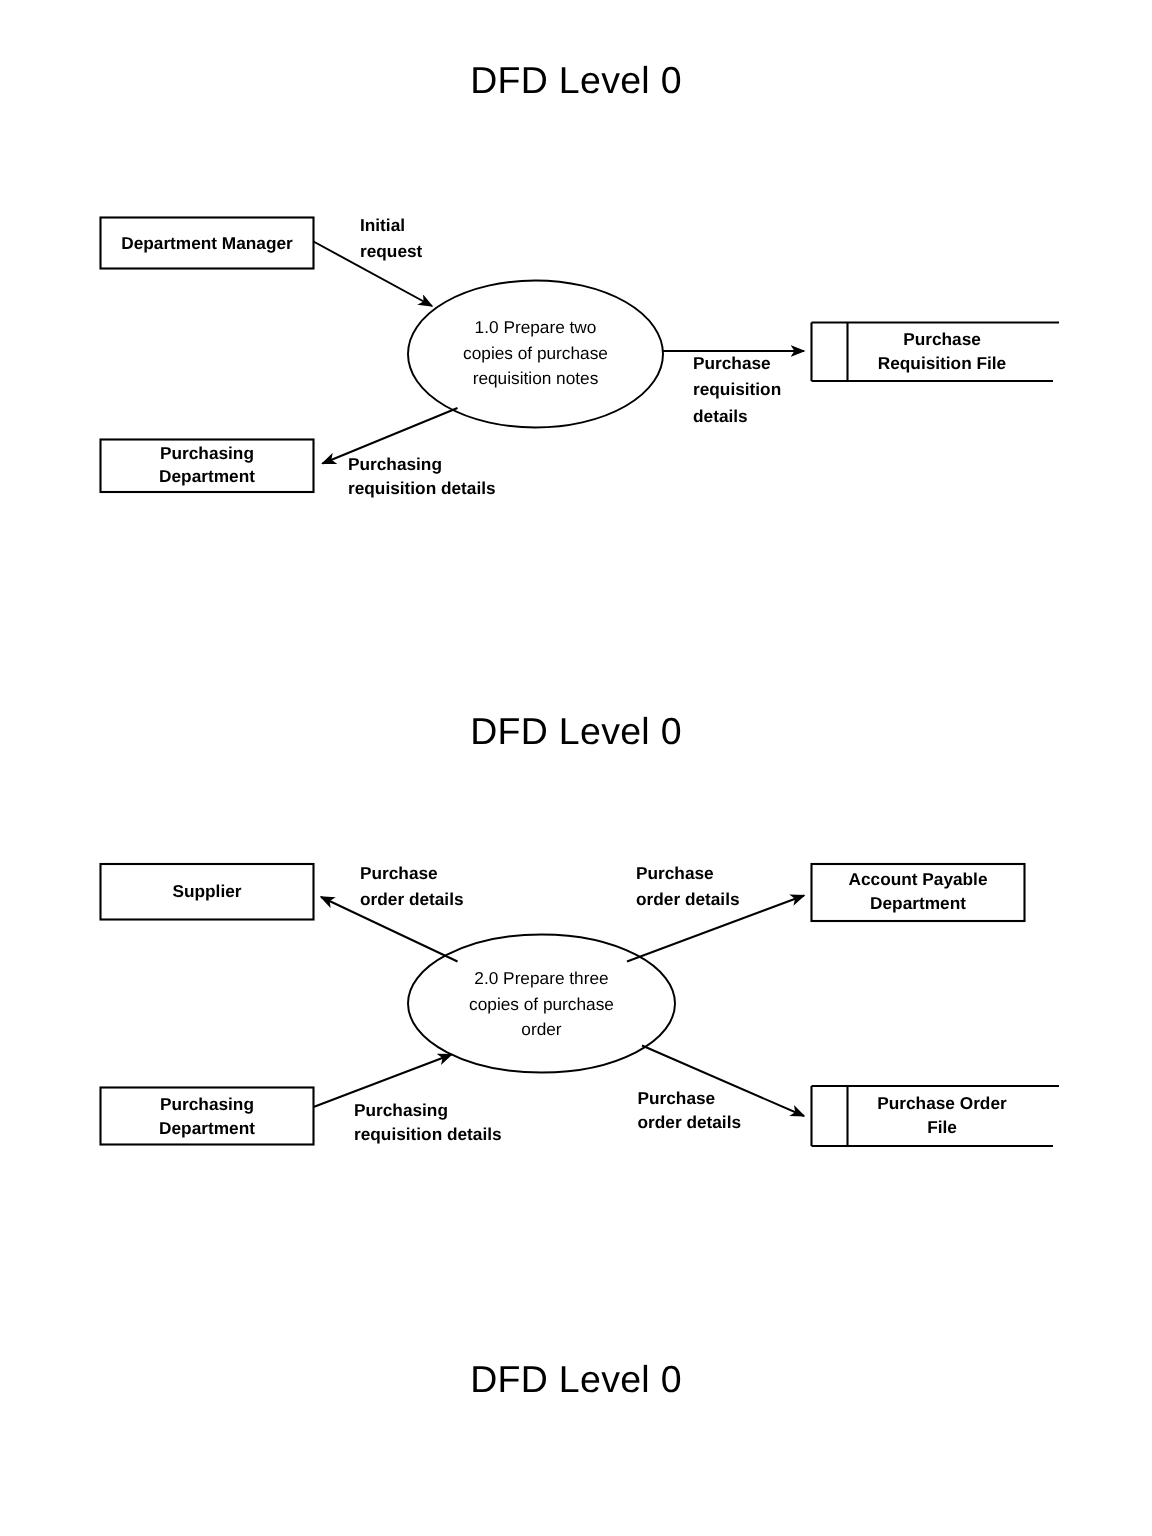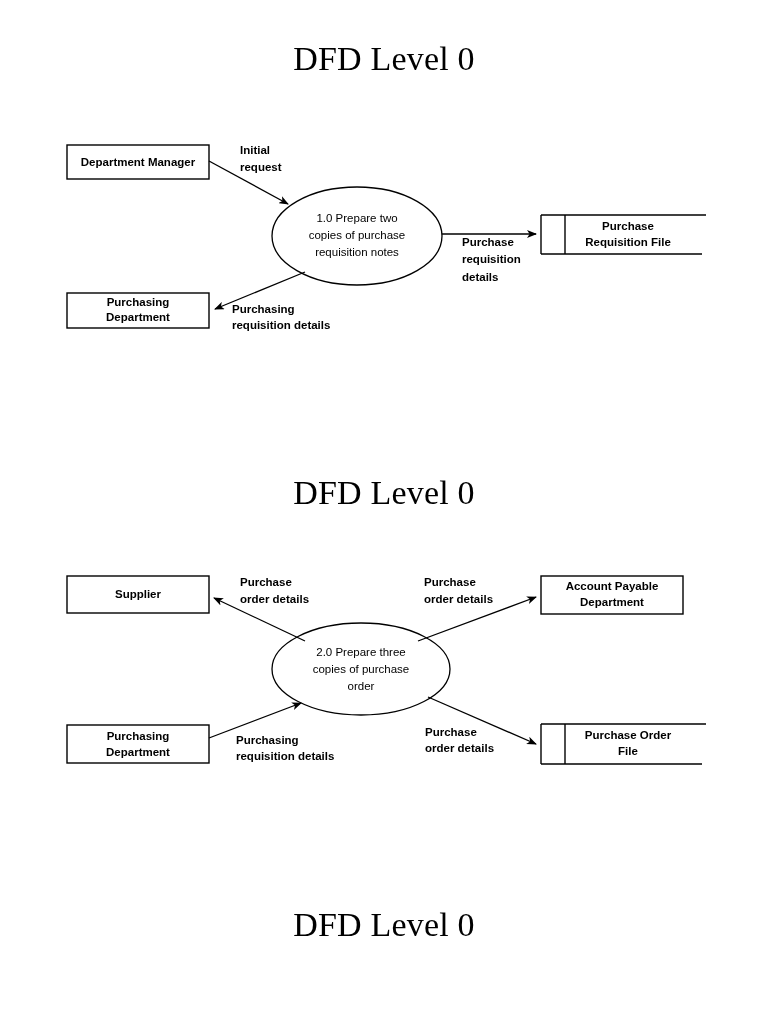--- a/index.html
+++ b/index.html
@@ -19,22 +19,22 @@
   .page {
     position: relative;
     width: 768px;
     height: 1024px;
   }
   .dfd-title {
     position: absolute;
     left: 0;
     width: 768px;
     text-align: center;
-    font-family: Liberation Serif, serif;
-    font-size: 34px;
+    font-family: Liberation Sans, sans-serif;
+    font-size: 25px;
     font-weight: 400;
     color: #000000;
     letter-spacing: 0.2px;
   }
   #title-1 { top: 40px; }
   #title-2 { top: 474px; }
   #title-3 { top: 906px; }
 
   svg.diagram {
     position: absolute;

